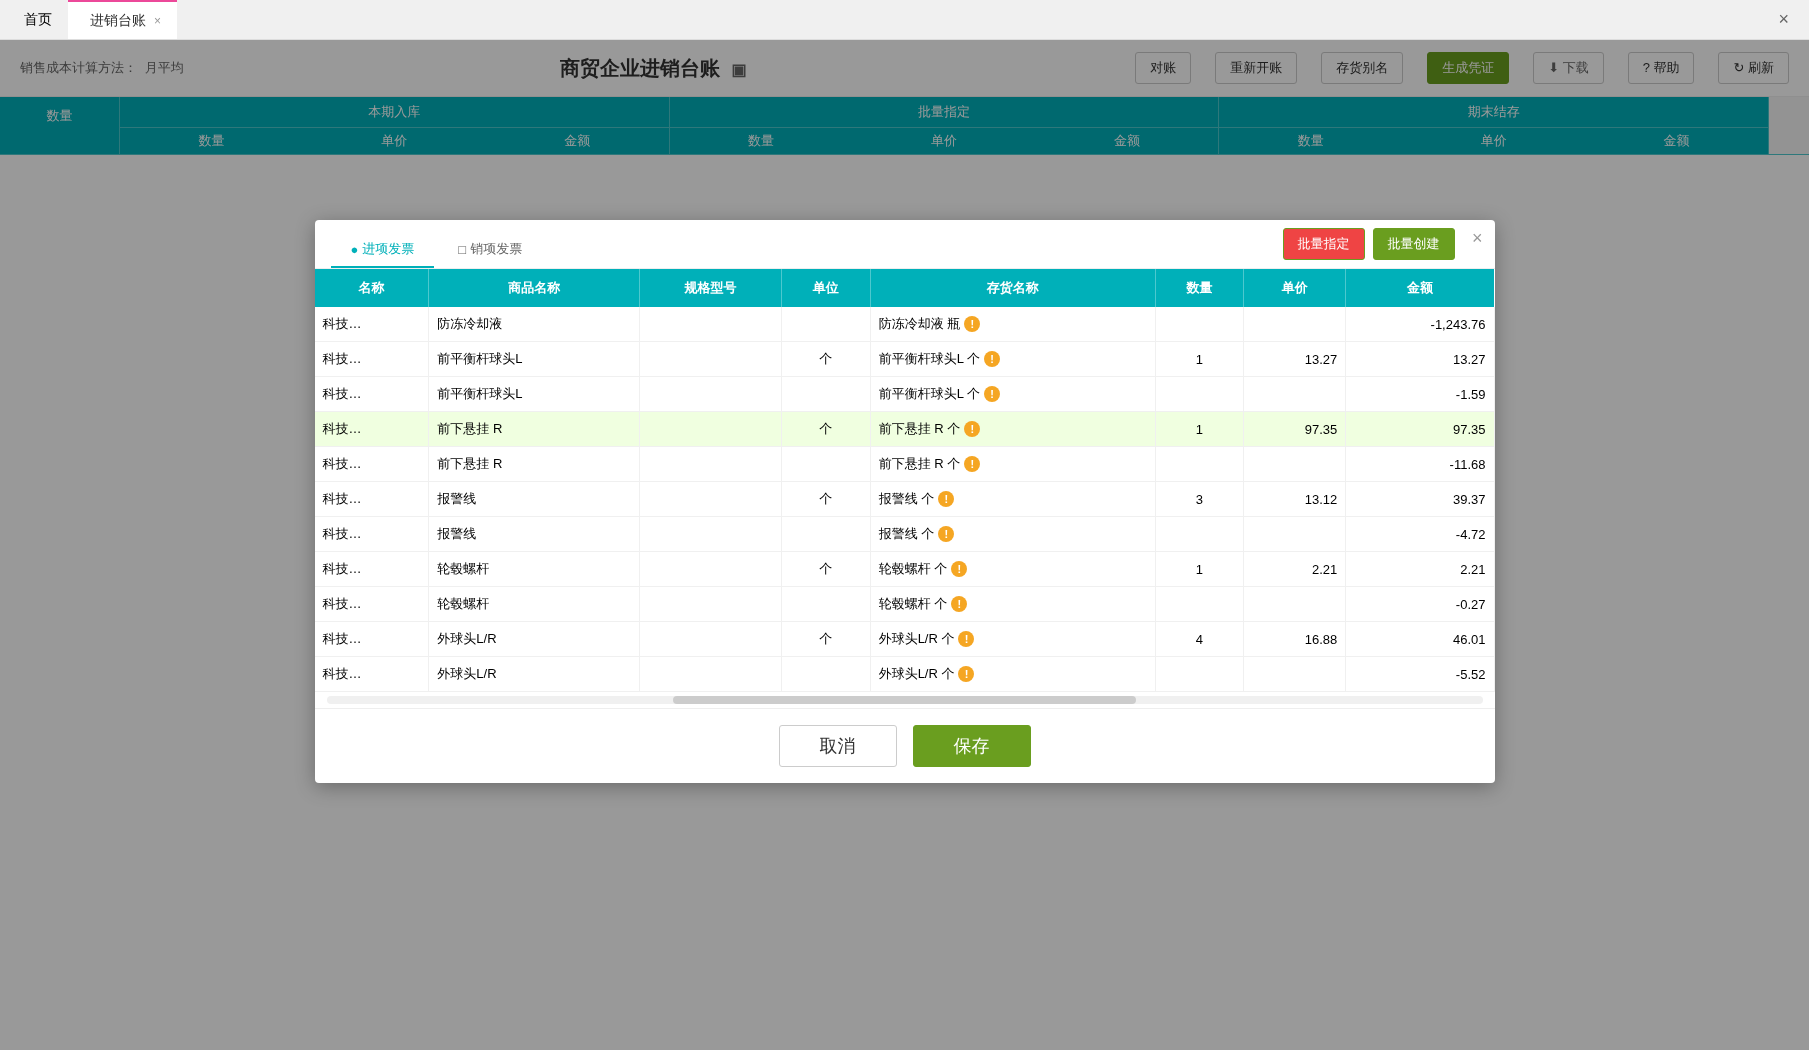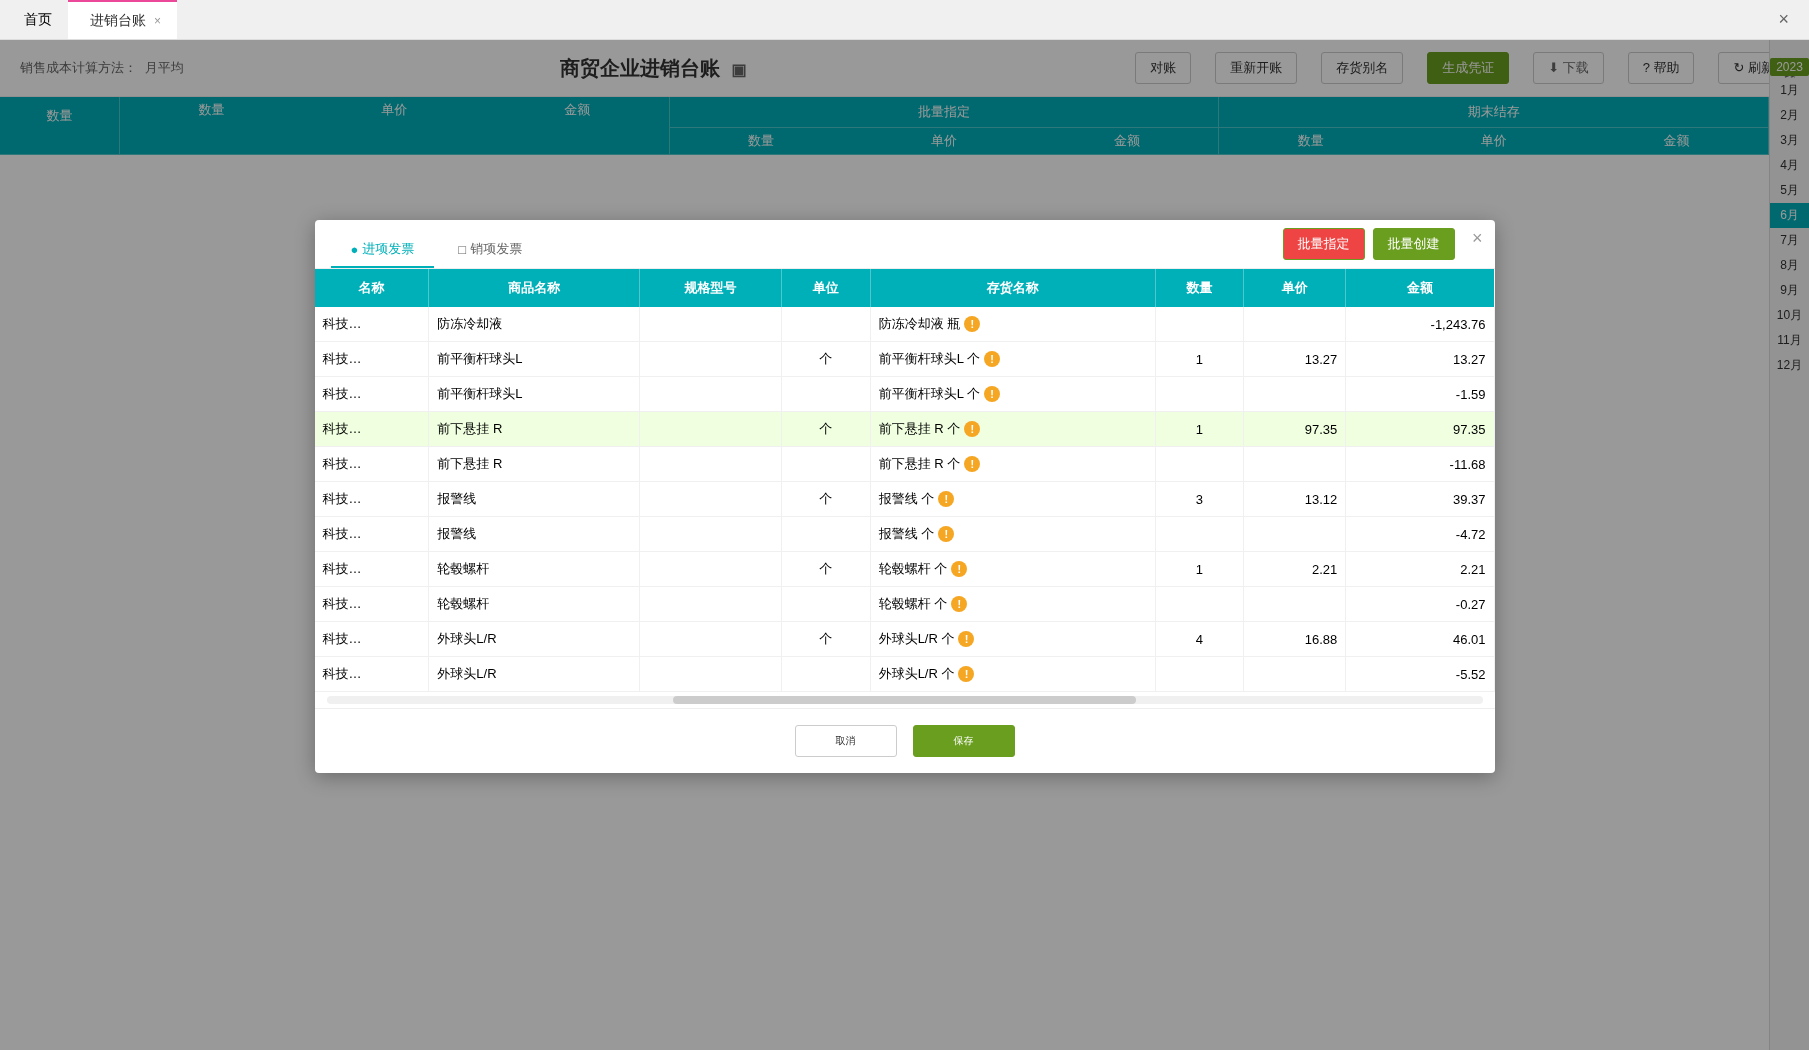--- a/index.html
+++ b/index.html
@@ -281,21 +281,21 @@
       display: flex;
       justify-content: center;
       gap: 16px;
       padding: 16px;
       border-top: 1px solid #eee;
     }
     .footer-btn {
       padding: 8px 40px;
       border-radius: 3px;
       cursor: pointer;
-      font-size: 10px;
+      font-size: 18px;
       border: 1px solid;
       text-align: center;
     }
     .footer-btn.cancel {
       background: white;
       color: #333;
       border-color: #ccc;
     }
     .footer-btn.save {
       background: #6a9e1f;
@@ -351,20 +351,23 @@
     <button class="toolbar-btn download">⬇ <span>下载</span></button>
     <button class="toolbar-btn">? <span>帮助</span></button>
     <button class="toolbar-btn">↻ <span>刷新</span></button>
   </div>
 
   <div style="background:#00b0b9; display:flex; color:white; border-bottom:1px solid rgba(255,255,255,0.3);">
     <div style="width:120px; border-right:1px solid rgba(255,255,255,0.3); padding:10px 4px; text-align:center;">
       <span>数量</span>
     </div>
     <div style="flex:1; border-right:1px solid rgba(255,255,255,0.3);">
+      <div style="text-align:center; padding:6px 4px; border-bottom:1px solid rgba(255,255,255,0.3);">
+        <span>本期入库</span>
+      </div>
       <div style="display:flex;">
         <div style="flex:1; text-align:center; padding:4px;"><span>数量</span></div>
         <div style="flex:1; text-align:center; padding:4px;"><span>单价</span></div>
         <div style="flex:1; text-align:center; padding:4px;"><span>金额</span></div>
       </div>
     </div>
     <div style="flex:1; border-right:1px solid rgba(255,255,255,0.3);">
       <div style="text-align:center; padding:6px 4px; border-bottom:1px solid rgba(255,255,255,0.3);">
         <span>批量指定</span>
       </div>
@@ -381,38 +384,20 @@
       <div style="display:flex;">
         <div style="flex:1; text-align:center; padding:4px;"><span>数量</span></div>
         <div style="flex:1; text-align:center; padding:4px;"><span>单价</span></div>
         <div style="flex:1; text-align:center; padding:4px;"><span>金额</span></div>
       </div>
     </div>
 
     <div style="width:40px; background:#f5f5f5;"></div>
   </div>
 
-  <div class="side-panel">
-    <span class="side-label">月份分类</span>
-    <div class="year-badge">2023</div>
-    <div class="month-items">
-      <div class="month-item">1月</div>
-      <div class="month-item">2月</div>
-      <div class="month-item">3月</div>
-      <div class="month-item">4月</div>
-      <div class="month-item">5月</div>
-      <div class="month-item active">6月</div>
-      <div class="month-item">7月</div>
-      <div class="month-item">8月</div>
-      <div class="month-item">9月</div>
-      <div class="month-item">10月</div>
-      <div class="month-item">11月</div>
-      <div class="month-item">12月</div>
-    </div>
-  </div>
 
   <div class="modal-overlay">
     <div class="modal">
 
       <div class="modal-header">
         <div class="modal-tab active">
           <span style="color:#00b0b9;">●</span>
           <span>进项发票</span>
         </div>
         <div class="modal-tab">

